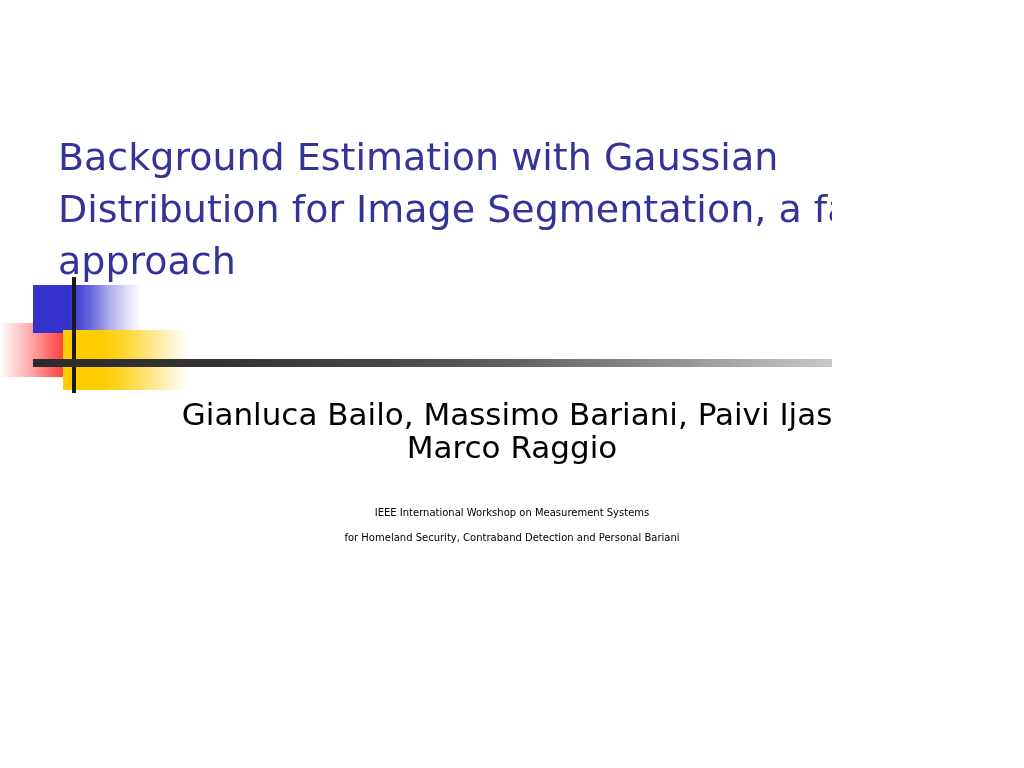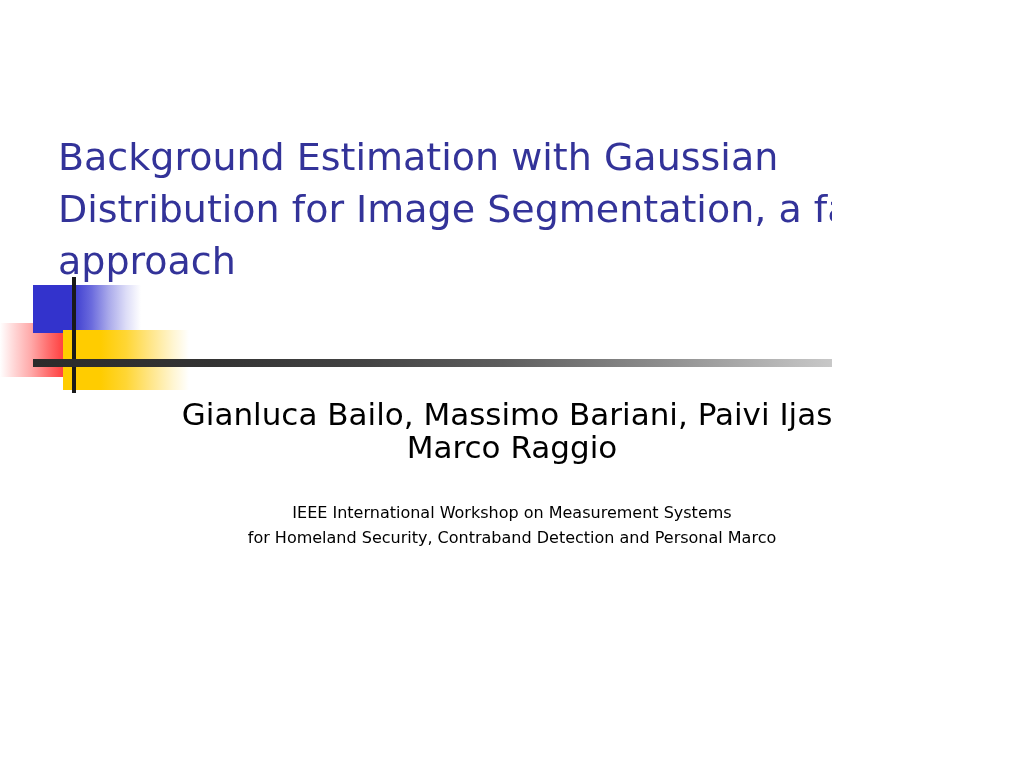--- a/index.html
+++ b/index.html
@@ -134,21 +134,21 @@
   }
 
   #venue-block {
     margin: 0;
     padding-top: 36px;
   }
 
   .venue-line {
     margin: 0;
     font-family: "DejaVu Sans", "Liberation Sans", sans-serif;
-    font-size: 16px;
+    font-size: 10px;
     font-weight: 400;
     line-height: 25px;
     color: #000000;
     text-align: center;
   }
 </style>
 </head>
 <body>
 
 <div id="slide">
@@ -163,17 +163,17 @@
 
   <div id="title-block">
     <h1 id="title-text">Background Estimation with Gaussian Distribution for Image Segmentation, a fast approach</h1>
   </div>
 
   <div id="subtitle-block">
     <p id="authors-text">Gianluca Bailo, Massimo Bariani, Paivi Ijas, Marco Raggio</p>
 
     <div id="venue-block">
       <p class="venue-line">IEEE International Workshop on Measurement Systems</p>
-      <p class="venue-line">for Homeland Security, Contraband Detection and Personal Marco</p>
+      <p class="venue-line">for Homeland Security, Contraband Detection and Personal Bariani</p>
     </div>
   </div>
 
 </div>
 
 </body></html>

